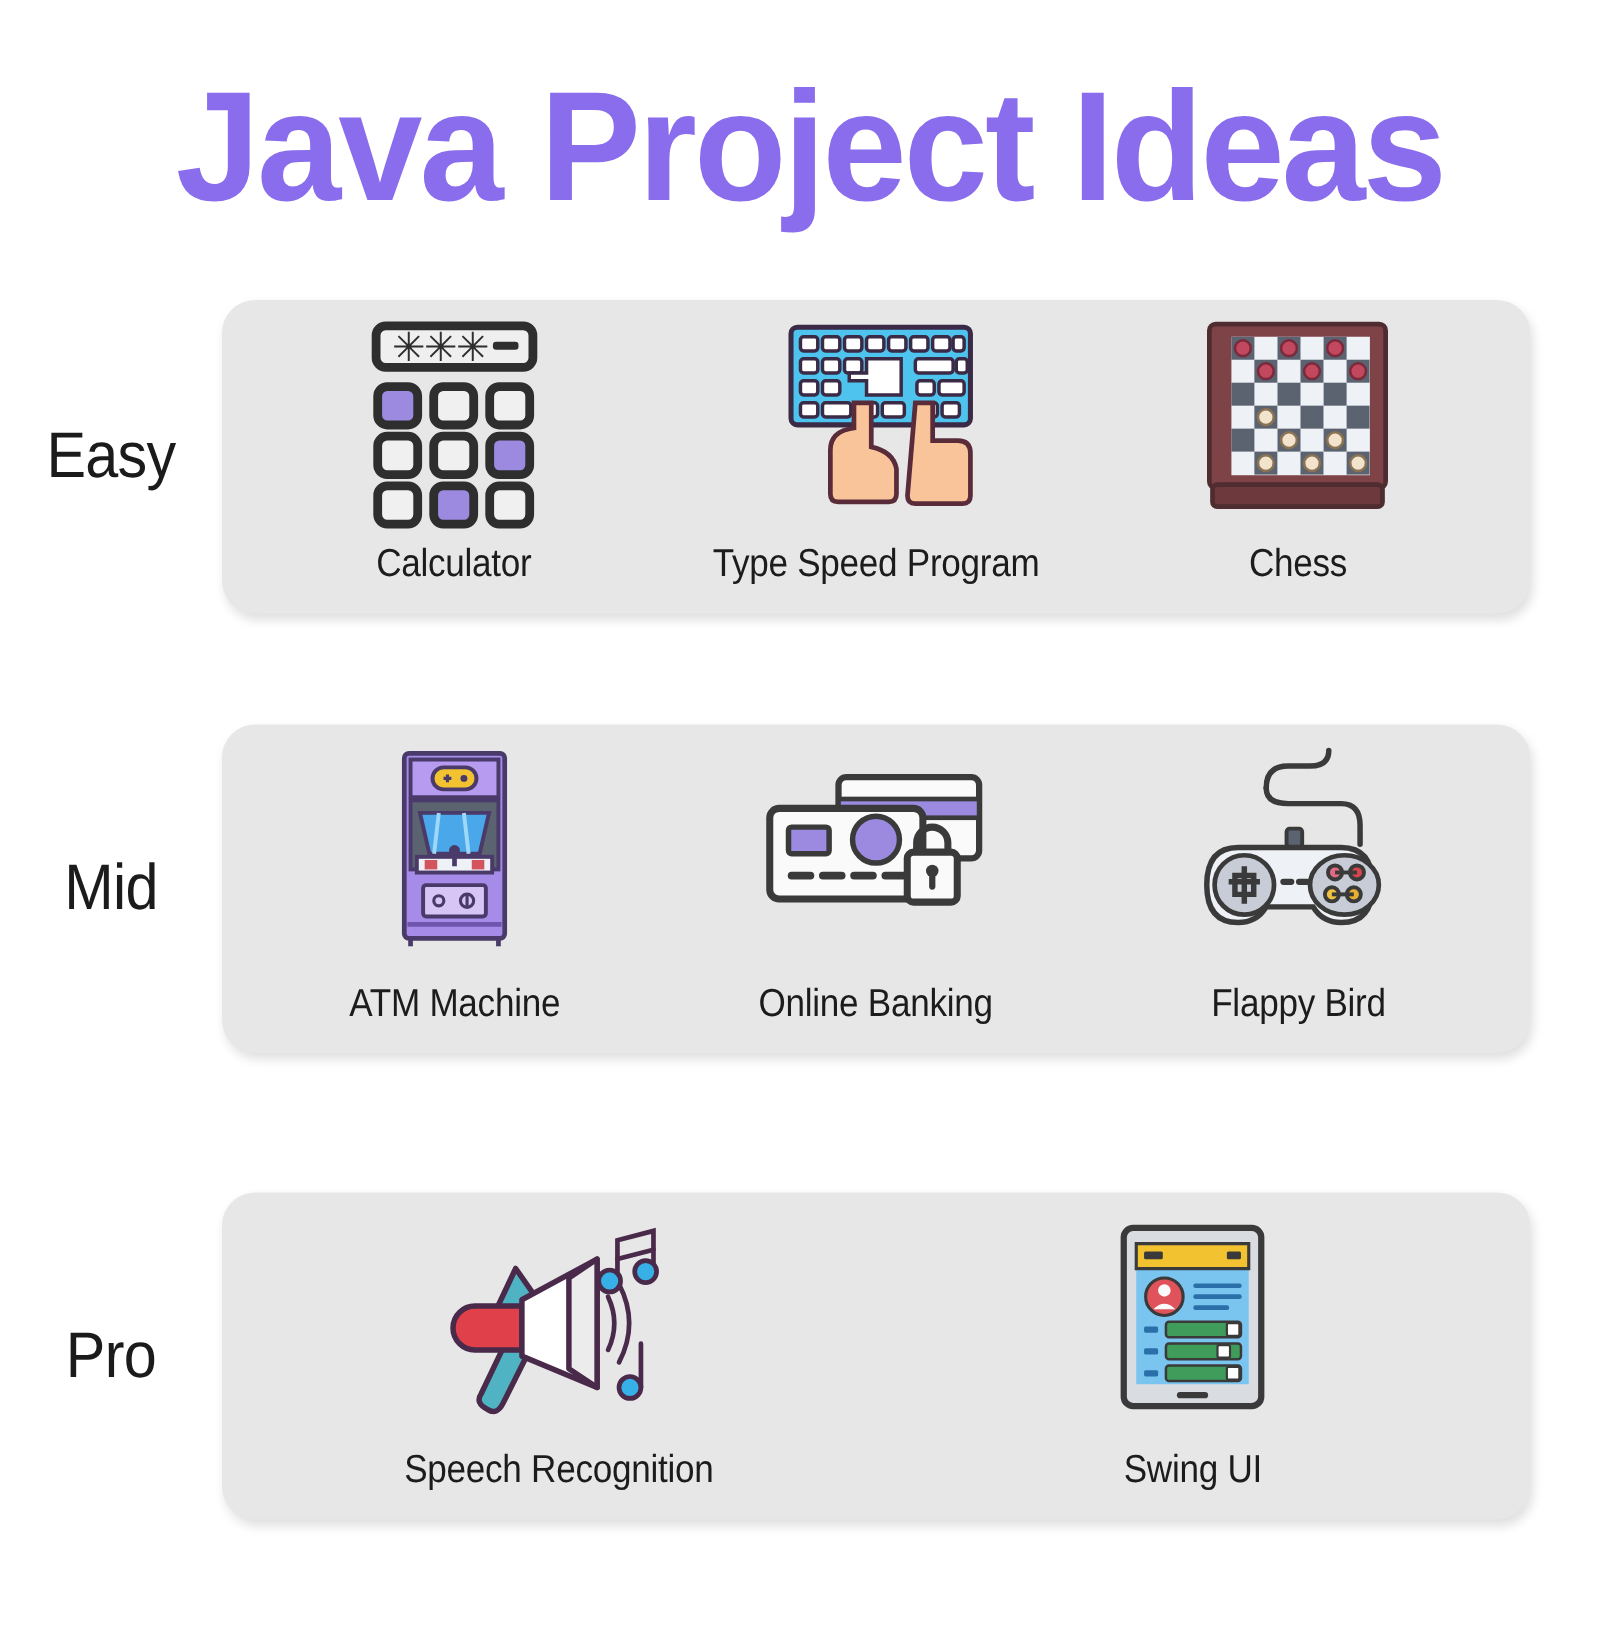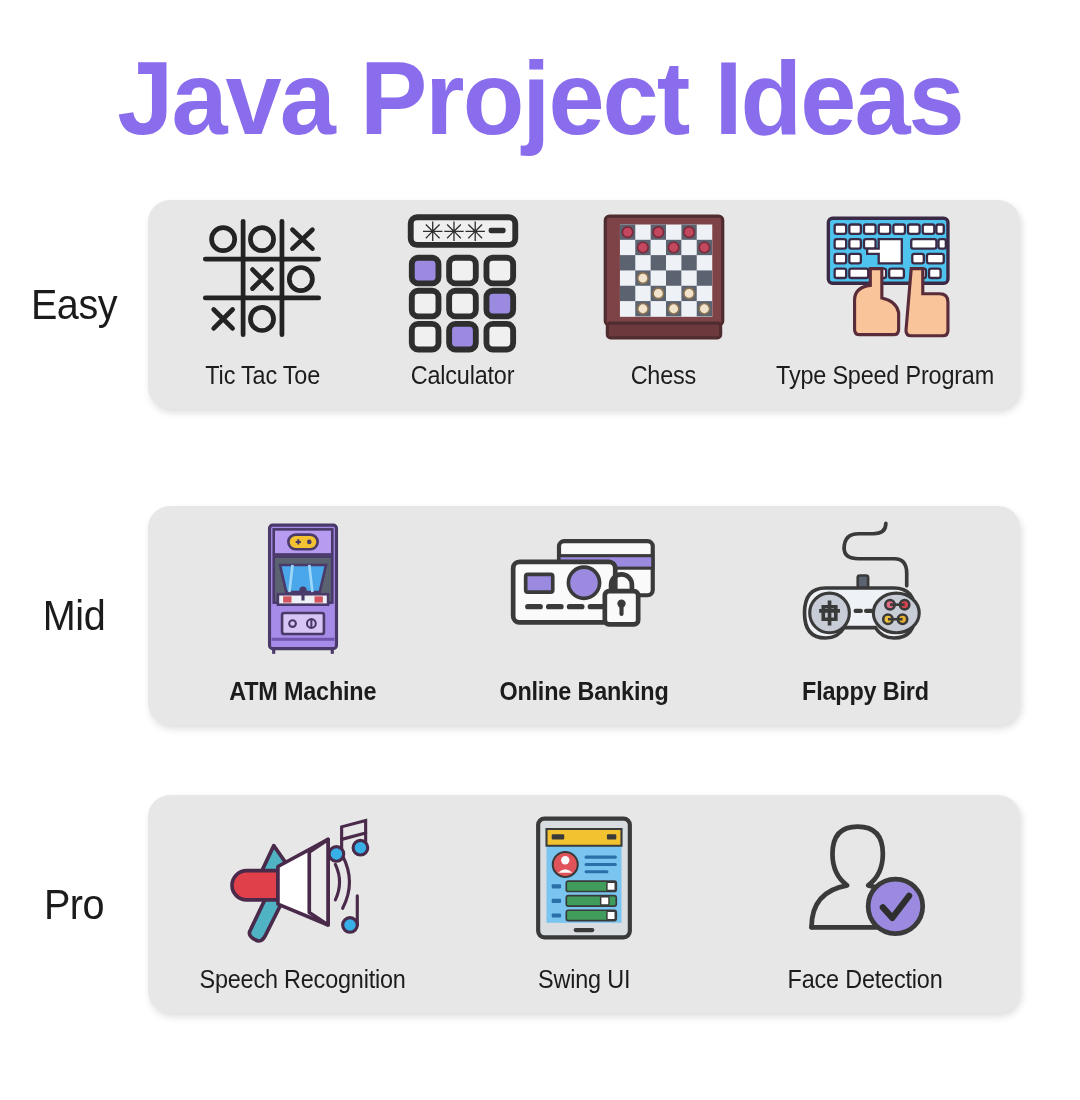--- a/index.html
+++ b/index.html
@@ -38,21 +38,21 @@
 
   
   .row {
     position: absolute;
     left: 0;
     width: 1080px;
     display: flex;
     align-items: center;
   }
   #row-easy { top: 200px; }
-  #row-mid  { top: 506px; }
+  #row-mid  { top: 483px; }
   #row-pro  { top: 795px; justify-content: space-between; }
 
   .row-label {
     width: 148px;
     flex: 0 0 148px;
     text-align: center;
     font-size: 43px;
     font-weight: 400;
     color: #1b1b1b;
     letter-spacing: -0.5px;
@@ -65,21 +65,21 @@
     flex: 1 1 auto;
     height: 209px;
     margin-right: 60px;
     background: #e7e7e7;
     border-radius: 22px;
     box-shadow: 2px 4px 7px rgba(0,0,0,0.13);
     display: flex;
     align-items: flex-end;
     padding: 0 14px 14px 14px;
   }
-  #row-mid .card { height: 219px; font-weight: bold; }
+  #row-mid .card { height: 219px; }
   #row-pro .card { height: 218px; }
 
   .item {
     flex: 1 1 0;
     display: flex;
     flex-direction: column;
     align-items: center;
     justify-content: flex-end;
     height: 100%;
     padding-bottom: 4px;
@@ -107,42 +107,20 @@
 <body>
 
 <div class="page">
 
   <div class="title">Java Project Ideas</div>
 
   <div class="row" id="row-easy">
     <div class="row-label">Easy</div>
     <div class="card">
 
-      <div class="item">
-        <div class="item-art">
-          <svg width="126" height="126" viewBox="0 0 120 120">
-            <g stroke="#232323" stroke-width="4.5" stroke-linecap="round">
-              <line x1="42" y1="6" x2="42" y2="114"></line>
-              <line x1="79" y1="6" x2="79" y2="114"></line>
-              <line x1="6" y1="42" x2="114" y2="42"></line>
-              <line x1="6" y1="79" x2="114" y2="79"></line>
-            </g>
-            <g fill="none" stroke="#232323" stroke-width="4.5" stroke-linecap="round">
-              <circle cx="23" cy="23" r="11"></circle>
-              <circle cx="60" cy="23" r="11"></circle>
-              <path d="M89 14 L108 32 M108 14 L89 32"></path>
-              <path d="M51 52 L69 70 M69 52 L51 70"></path>
-              <circle cx="97" cy="61" r="11"></circle>
-              <path d="M14 90 L32 108 M32 90 L14 108"></path>
-              <circle cx="60" cy="99" r="11"></circle>
-            </g>
-          </svg>
-        </div>
-        <div class="item-label">Tic Tac Toe</div>
-      </div>
 
       <div class="item">
         <div class="item-art">
           <svg width="112" height="128" viewBox="0 0 104 120">
             <rect x="3" y="3" width="98" height="26" rx="6" fill="#efefef" stroke="#2e2e2e" stroke-width="5.5"></rect>
             <g fill="#2e2e2e">
               <text x="13" y="25" font-size="25" font-family="'DejaVu Sans',sans-serif">✳</text>
               <text x="33" y="25" font-size="25" font-family="'DejaVu Sans',sans-serif">✳</text>
               <text x="53" y="25" font-size="25" font-family="'DejaVu Sans',sans-serif">✳</text>
               <rect x="76" y="13" width="16" height="5" rx="2"></rect>
@@ -154,67 +132,20 @@
               <rect x="4" y="72" width="25" height="24" rx="6" fill="#f0f0f0"></rect>
               <rect x="39" y="72" width="25" height="24" rx="6" fill="#f0f0f0"></rect>
               <rect x="74" y="72" width="25" height="24" rx="6" fill="#9b8ae0"></rect>
               <rect x="4" y="103" width="25" height="24" rx="6" fill="#f0f0f0"></rect>
               <rect x="39" y="103" width="25" height="24" rx="6" fill="#9b8ae0"></rect>
               <rect x="74" y="103" width="25" height="24" rx="6" fill="#f0f0f0"></rect>
             </g>
           </svg>
         </div>
         <div class="item-label">Calculator</div>
-      </div>
-
-      <div class="item">
-        <div class="item-art">
-          <svg width="122" height="128" viewBox="0 0 116 122">
-            <rect x="2" y="2" width="112" height="104" rx="4" fill="#7e4347" stroke="#4e2c30" stroke-width="3"></rect>
-            <rect x="4" y="104" width="108" height="14" rx="3" fill="#6e393d" stroke="#4e2c30" stroke-width="3"></rect>
-            <rect x="16" y="10" width="88" height="88" fill="#eef1f5"></rect>
-            <g fill="#5b6270">
-              <rect x="16" y="10" width="14.6" height="14.6"></rect>
-                <rect x="45.3" y="10" width="14.6" height="14.6"></rect>
-                <rect x="74.6" y="10" width="14.6" height="14.6"></rect>
-              <rect x="30.6" y="24.6" width="14.6" height="14.6"></rect>
-                <rect x="59.9" y="24.6" width="14.6" height="14.6"></rect>
-                <rect x="89.2" y="24.6" width="14.6" height="14.6"></rect>
-              <rect x="16" y="39.2" width="14.6" height="14.6"></rect>
-                <rect x="45.3" y="39.2" width="14.6" height="14.6"></rect>
-                <rect x="74.6" y="39.2" width="14.6" height="14.6"></rect>
-              <rect x="30.6" y="53.8" width="14.6" height="14.6"></rect>
-                <rect x="59.9" y="53.8" width="14.6" height="14.6"></rect>
-                <rect x="89.2" y="53.8" width="14.6" height="14.6"></rect>
-              <rect x="16" y="68.4" width="14.6" height="14.6"></rect>
-                <rect x="45.3" y="68.4" width="14.6" height="14.6"></rect>
-                <rect x="74.6" y="68.4" width="14.6" height="14.6"></rect>
-              <rect x="30.6" y="83" width="14.6" height="14.6"></rect>
-                <rect x="59.9" y="83" width="14.6" height="14.6"></rect>
-                <rect x="89.2" y="83" width="14.6" height="14.6"></rect>
-            </g>
-            <g fill="#c2485f" stroke="#7a2a3a" stroke-width="1.6">
-              <circle cx="23.3" cy="17.3" r="5"></circle>
-                <circle cx="52.6" cy="17.3" r="5"></circle>
-                <circle cx="81.9" cy="17.3" r="5"></circle>
-              <circle cx="37.9" cy="31.9" r="5"></circle>
-                <circle cx="67.2" cy="31.9" r="5"></circle>
-                <circle cx="96.5" cy="31.9" r="5"></circle>
-            </g>
-            <g fill="#f2e3cd" stroke="#8a7353" stroke-width="1.6">
-              <circle cx="37.9" cy="61.1" r="5"></circle>
-              <circle cx="52.6" cy="75.7" r="5"></circle>
-                <circle cx="81.9" cy="75.7" r="5"></circle>
-              <circle cx="37.9" cy="90.3" r="5"></circle>
-                <circle cx="67.2" cy="90.3" r="5"></circle>
-                <circle cx="96.5" cy="90.3" r="5"></circle>
-            </g>
-          </svg>
-        </div>
-        <div class="item-label">Chess</div>
       </div>
 
       <div class="item">
         <div class="item-art">
           <svg width="148" height="128" viewBox="0 0 140 122">
             <rect x="16" y="4" width="114" height="62" rx="4" fill="#4ec3ee" stroke="#3b2a45" stroke-width="3.2"></rect>
             <g fill="#ffffff" stroke="#3b2a45" stroke-width="2.2">
               <rect x="22" y="10" width="11" height="9" rx="2"></rect>
                 <rect x="36" y="10" width="11" height="9" rx="2"></rect>
               <rect x="50" y="10" width="11" height="9" rx="2"></rect>
@@ -242,20 +173,67 @@
             </g>
             <g fill="#f9c49a" stroke="#5a2c3a" stroke-width="3">
               <path d="M56 52 h11 v28 q14 3 16 14 v16 q0 5 -5 5 h-32 q-5 0 -5 -5 v-28 q0 -12 15 -14 z"></path>
               <path d="M95 52 h11 v24 h16 q8 0 8 8 v27 q0 5 -5 5 h-30 q-5 0 -5 -5 z"></path>
             </g>
           </svg>
         </div>
         <div class="item-label">Type Speed Program</div>
       </div>
 
+      <div class="item">
+        <div class="item-art">
+          <svg width="122" height="128" viewBox="0 0 116 122">
+            <rect x="2" y="2" width="112" height="104" rx="4" fill="#7e4347" stroke="#4e2c30" stroke-width="3"></rect>
+            <rect x="4" y="104" width="108" height="14" rx="3" fill="#6e393d" stroke="#4e2c30" stroke-width="3"></rect>
+            <rect x="16" y="10" width="88" height="88" fill="#eef1f5"></rect>
+            <g fill="#5b6270">
+              <rect x="16" y="10" width="14.6" height="14.6"></rect>
+                <rect x="45.3" y="10" width="14.6" height="14.6"></rect>
+                <rect x="74.6" y="10" width="14.6" height="14.6"></rect>
+              <rect x="30.6" y="24.6" width="14.6" height="14.6"></rect>
+                <rect x="59.9" y="24.6" width="14.6" height="14.6"></rect>
+                <rect x="89.2" y="24.6" width="14.6" height="14.6"></rect>
+              <rect x="16" y="39.2" width="14.6" height="14.6"></rect>
+                <rect x="45.3" y="39.2" width="14.6" height="14.6"></rect>
+                <rect x="74.6" y="39.2" width="14.6" height="14.6"></rect>
+              <rect x="30.6" y="53.8" width="14.6" height="14.6"></rect>
+                <rect x="59.9" y="53.8" width="14.6" height="14.6"></rect>
+                <rect x="89.2" y="53.8" width="14.6" height="14.6"></rect>
+              <rect x="16" y="68.4" width="14.6" height="14.6"></rect>
+                <rect x="45.3" y="68.4" width="14.6" height="14.6"></rect>
+                <rect x="74.6" y="68.4" width="14.6" height="14.6"></rect>
+              <rect x="30.6" y="83" width="14.6" height="14.6"></rect>
+                <rect x="59.9" y="83" width="14.6" height="14.6"></rect>
+                <rect x="89.2" y="83" width="14.6" height="14.6"></rect>
+            </g>
+            <g fill="#c2485f" stroke="#7a2a3a" stroke-width="1.6">
+              <circle cx="23.3" cy="17.3" r="5"></circle>
+                <circle cx="52.6" cy="17.3" r="5"></circle>
+                <circle cx="81.9" cy="17.3" r="5"></circle>
+              <circle cx="37.9" cy="31.9" r="5"></circle>
+                <circle cx="67.2" cy="31.9" r="5"></circle>
+                <circle cx="96.5" cy="31.9" r="5"></circle>
+            </g>
+            <g fill="#f2e3cd" stroke="#8a7353" stroke-width="1.6">
+              <circle cx="37.9" cy="61.1" r="5"></circle>
+              <circle cx="52.6" cy="75.7" r="5"></circle>
+                <circle cx="81.9" cy="75.7" r="5"></circle>
+              <circle cx="37.9" cy="90.3" r="5"></circle>
+                <circle cx="67.2" cy="90.3" r="5"></circle>
+                <circle cx="96.5" cy="90.3" r="5"></circle>
+            </g>
+          </svg>
+        </div>
+        <div class="item-label">Chess</div>
+      </div>
+
     </div>
   </div>
 
   <div class="row" id="row-mid">
     <div class="row-label">Mid</div>
     <div class="card">
 
       <div class="item">
         <div class="item-art">
           <svg width="84" height="136" viewBox="0 0 80 130">
@@ -393,29 +371,18 @@
               <rect x="17" y="95" width="9" height="4" rx="1" fill="#2a6fa8"></rect>
               <rect x="31" y="92" width="48" height="10" rx="2" fill="#3f9c5a" stroke="#3a3a3a" stroke-width="1.6"></rect>
               <rect x="70" y="93" width="8" height="8" rx="1" fill="#ffffff" stroke="#3a3a3a" stroke-width="1.4"></rect>
             </g>
             <rect x="38" y="109" width="20" height="4" rx="2" fill="#3a3a3a"></rect>
           </svg>
         </div>
         <div class="item-label">Swing UI</div>
       </div>
 
-      <div class="item">
-        <div class="item-art">
-          <svg width="128" height="120" viewBox="0 0 122 114">
-            <path d="M10 104 q0 -34 34 -40 q-14 -10 -14 -30 q0 -26 24 -26 q24 0 24 26 q0 20 -14 30 q16 3 25 13" fill="none" stroke="#3a3a3a" stroke-width="4.5" stroke-linecap="round" stroke-linejoin="round"></path>
-            <line x1="10" y1="104" x2="80" y2="104" stroke="#3a3a3a" stroke-width="4.5" stroke-linecap="round"></line>
-            <circle cx="90" cy="84" r="26" fill="#9b8ae0" stroke="#3a3a3a" stroke-width="4.5"></circle>
-            <path d="M78 85 L87 95 L103 74" fill="none" stroke="#2e2e2e" stroke-width="6" stroke-linecap="round" stroke-linejoin="round"></path>
-          </svg>
-        </div>
-        <div class="item-label">Face Detection</div>
-      </div>
 
 
     </div>
   </div>
 
 </div>
 
 </body></html>

